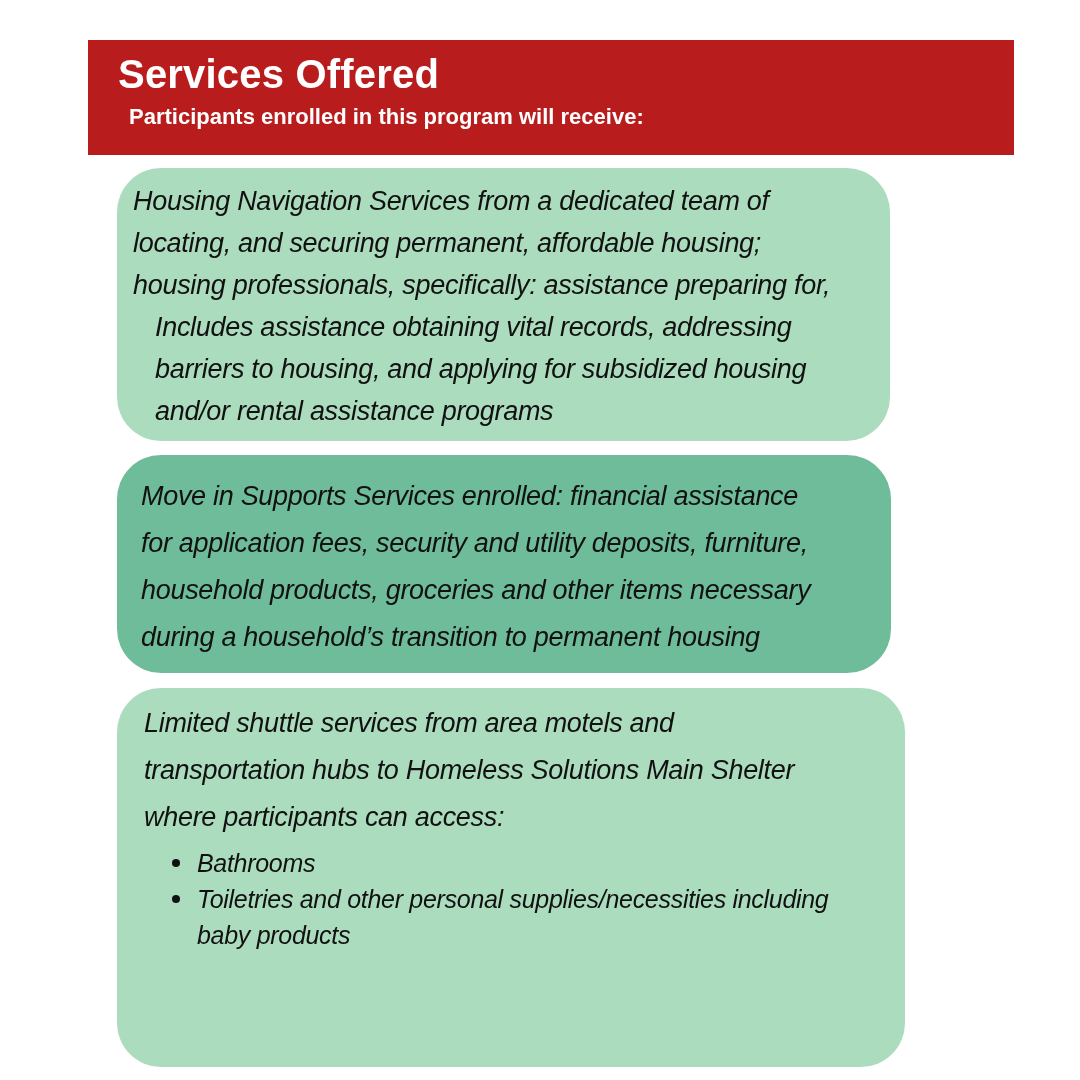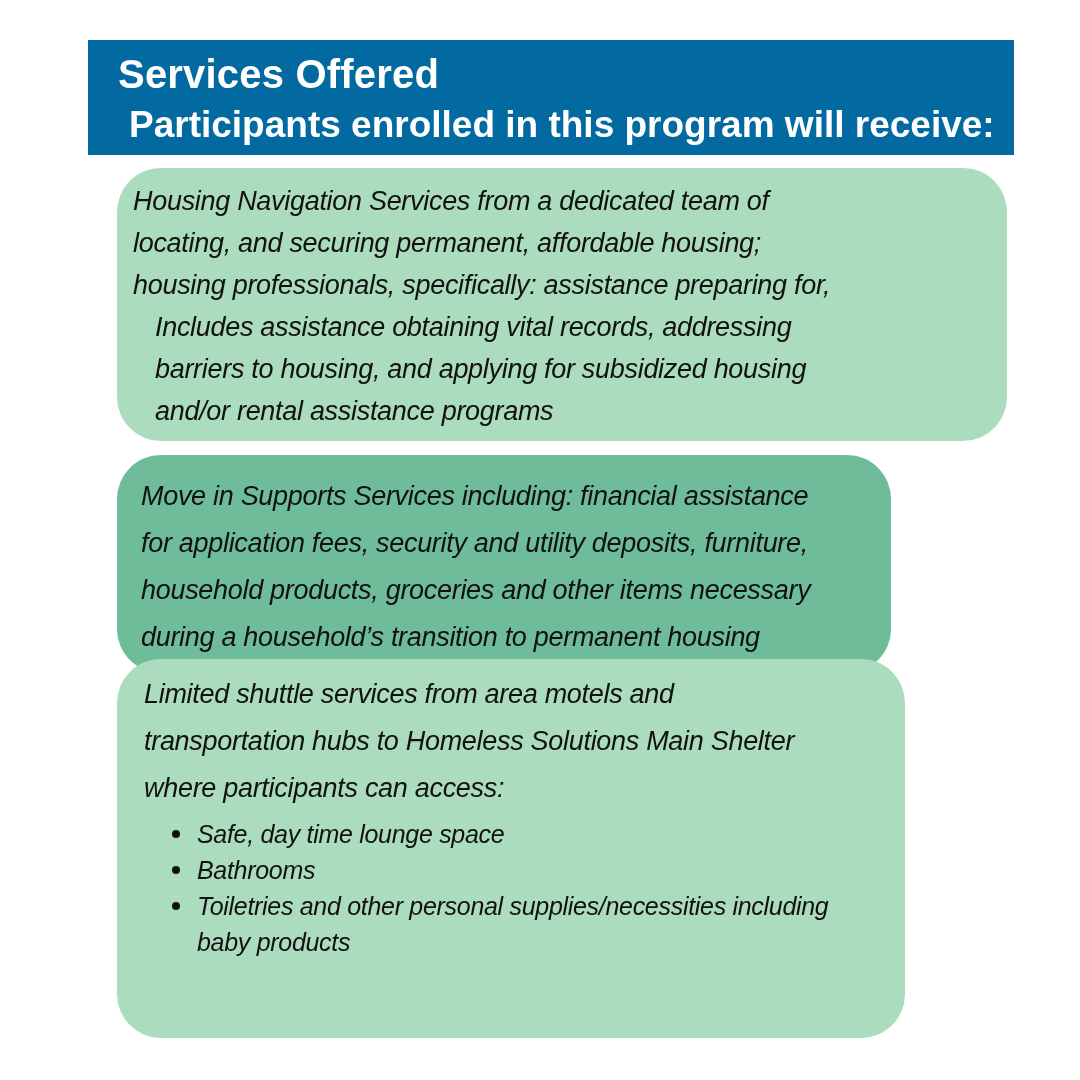--- a/index.html
+++ b/index.html
@@ -4,45 +4,45 @@
   <style>
     html, body { margin: 0; padding: 0; }
     body {
       width: 1080px; height: 1080px; background: #ffffff;
       position: relative; overflow: hidden;
       font-family: "Liberation Sans", "DejaVu Sans", sans-serif;
       color: #111;
     }
     .header {
       position: absolute; left: 88px; top: 40px; width: 926px; height: 115px;
-      background: #0369a1; color: #ffffff;
+      background: #b91c1c; color: #ffffff;
     }
     .header .title {
       position: absolute; left: 30px; top: 12px;
       font-size: 40px; font-weight: bold; letter-spacing: 0.2px;
     }
     .header .subtitle {
       position: absolute; left: 41px; top: 64px;
-      font-size: 37px; font-weight: bold;
+      font-size: 22px; font-weight: bold;
     }
     .card {
       position: absolute; box-sizing: border-box;
       border-radius: 44px;
       font-style: italic;
       font-family: "Liberation Sans", "DejaVu Sans", sans-serif;
       letter-spacing: -0.3px;
     }
     .card.light { background: #acdcbe; }
     .card.dark { background: #6fbc9b; }
-    #card1 { left: 117px; top: 168px; width: 890px; height: 273px; padding: 12px 0 0 16px; }
+    #card1 { left: 117px; top: 168px; width: 773px; height: 273px; padding: 12px 0 0 16px; }
     #card1 .line { font-size: 27px; line-height: 42px; white-space: nowrap; }
     #card1 .line.indent { padding-left: 22px; font-style: italic; }
     #card2 { left: 117px; top: 455px; width: 774px; height: 218px; padding: 18px 0 0 24px; }
     #card2 .line { font-size: 27px; line-height: 47px; white-space: nowrap; }
-    #card3 { left: 117px; top: 659px; width: 788px; height: 379px; padding: 12px 0 0 27px; }
+    #card3 { left: 117px; top: 688px; width: 788px; height: 379px; padding: 12px 0 0 27px; }
     #card3 .line { font-size: 27px; line-height: 47px; white-space: nowrap; }
     #card3 ul { list-style: none; margin: 4px 0 0 0; padding: 0 0 0 26px; }
     #card3 li { font-size: 25px; line-height: 36px; position: relative; padding-left: 27px; }
     #card3 li .bullet {
       position: absolute; left: 2px; top: 14px; width: 8px; height: 8px;
       border-radius: 50%; background: #111;
     }
     #card3 li .cont { display: block; }
   </style>
 </head>
@@ -56,35 +56,31 @@
 <div class="card light" id="card1">
   <div class="line">Housing Navigation Services from a dedicated team of</div>
   <div class="line">locating, and securing permanent, affordable housing;</div>
   <div class="line">housing professionals, specifically: assistance preparing for,</div>
   <div class="line indent">Includes assistance obtaining vital records, addressing</div>
   <div class="line indent">barriers to housing, and applying for subsidized housing</div>
   <div class="line indent">and/or rental assistance programs</div>
 </div>
 
 <div class="card dark" id="card2">
-  <div class="line">Move in Supports Services including: financial assistance</div>
+  <div class="line">Move in Supports Services enrolled: financial assistance</div>
   <div class="line">for application fees, security and utility deposits, furniture,</div>
   <div class="line">household products, groceries and other items necessary</div>
   <div class="line">during a household’s transition to permanent housing</div>
 </div>
 
 <div class="card light" id="card3">
   <div class="line">Limited shuttle services from area motels and</div>
   <div class="line">transportation hubs to Homeless Solutions Main Shelter</div>
   <div class="line">where participants can access:</div>
   <ul>
-    <li>
-      <span class="bullet"></span>
-      <span>Safe, day time lounge space</span>
-    </li>
     <li>
       <span class="bullet"></span>
       <span>Bathrooms</span>
     </li>
     <li>
       <span class="bullet"></span>
       <span class="cont">Toiletries and other personal supplies/necessities including</span>
       <span class="cont">baby products</span>
     </li>
   </ul>

